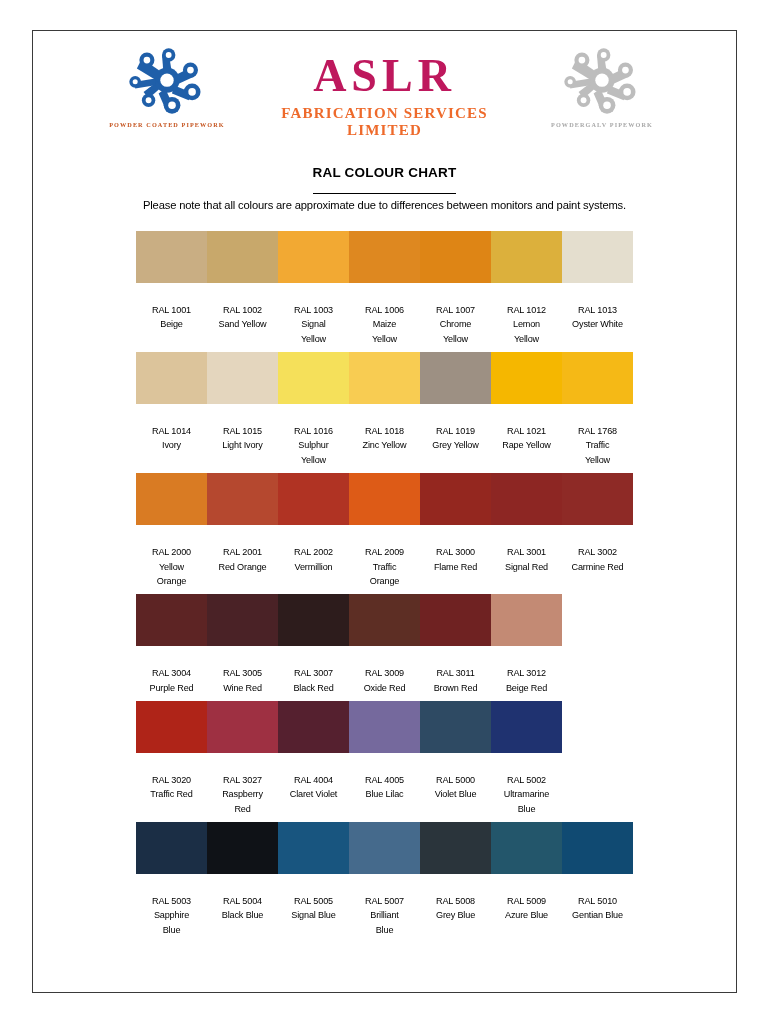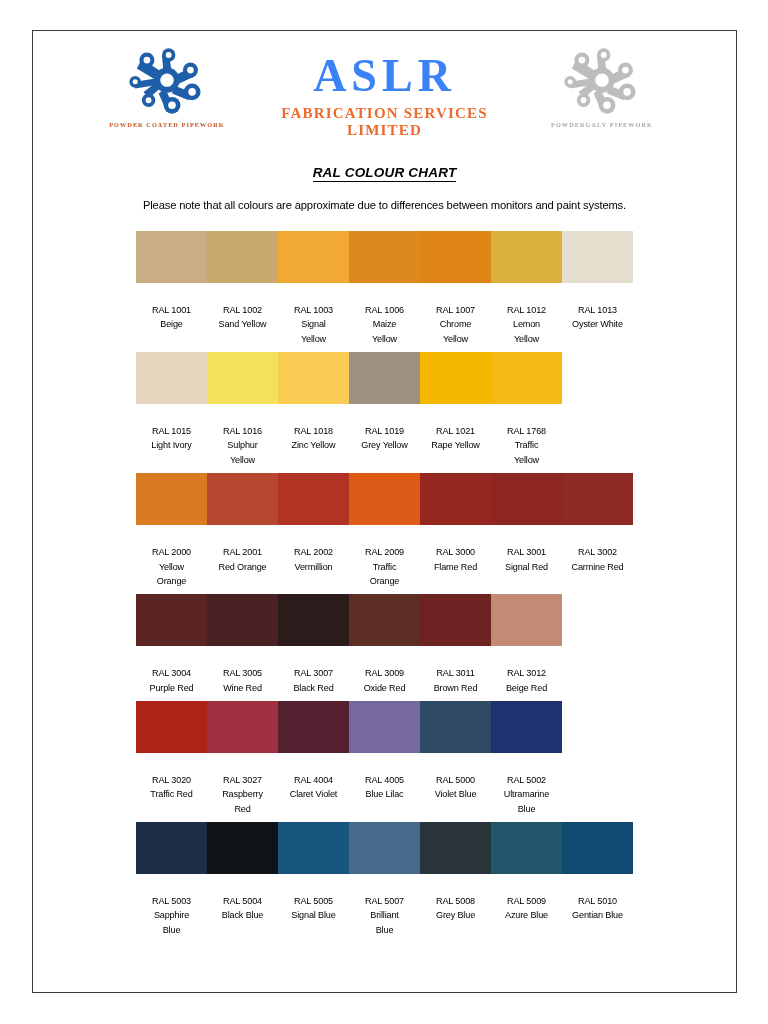--- a/index.html
+++ b/index.html
@@ -55,21 +55,21 @@
     text-align: center;
     line-height: 1.55;
   }
   .logo-caption.blue { color: #c5541f; }
   .logo-caption.grey { color: #a8a8a8; }
   .brand-name {
     font-family: "Liberation Serif", serif;
     font-size: 46px;
     font-weight: bold;
     letter-spacing: 5px;
-    color: #3b82f6;
+    color: #be185d;
     line-height: 1;
     text-align: center;
   }
   .brand-sub {
     font-family: "Liberation Serif", serif;
     font-size: 15px;
     font-weight: bold;
     letter-spacing: 1.2px;
     color: #ee6a2b;
     text-align: center;
@@ -78,22 +78,21 @@
   
   .chart-title {
     margin-top: 26px;
     text-align: center;
     font-size: 13.5px;
     font-weight: bold;
     letter-spacing: 0.2px;
   }
   .chart-title span {
     border-bottom: 1.4px solid #000;
-    padding-bottom: 1px;
-    font-style: italic;
+    padding-bottom: 13px;
   }
   .chart-note {
     margin-top: 19px;
     text-align: center;
     font-size: 11.2px;
     letter-spacing: -0.15px;
   }
   
   .grid {
     margin: 20px auto 0 auto;
@@ -248,20 +247,25 @@
 Yellow</div>
         </div>
         <div class="cell">
           <div class="swatch" style="background: rgb(228, 222, 206);"></div>
           <div class="cap">RAL 1013
 Oyster White</div>
         </div>
       </div>
       <div class="row">
         <div class="cell">
+          <div class="swatch" style="background: rgb(220, 196, 155);"></div>
+          <div class="cap">RAL 1014
+Ivory</div>
+        </div>
+        <div class="cell">
           <div class="swatch" style="background: rgb(228, 214, 190);"></div>
           <div class="cap">RAL 1015
 Light Ivory</div>
         </div>
         <div class="cell">
           <div class="swatch" style="background: rgb(245, 224, 90);"></div>
           <div class="cap">RAL 1016
 Sulphur
 Yellow</div>
         </div>

